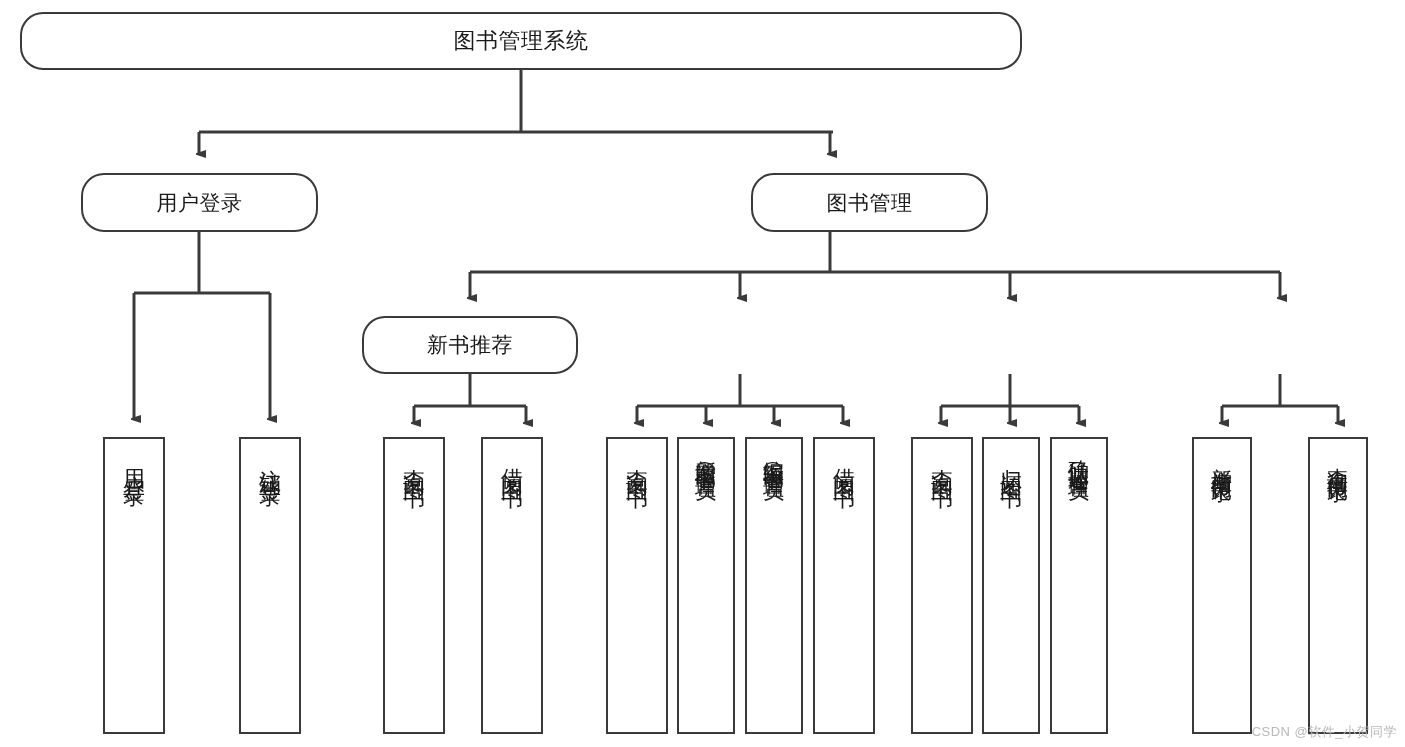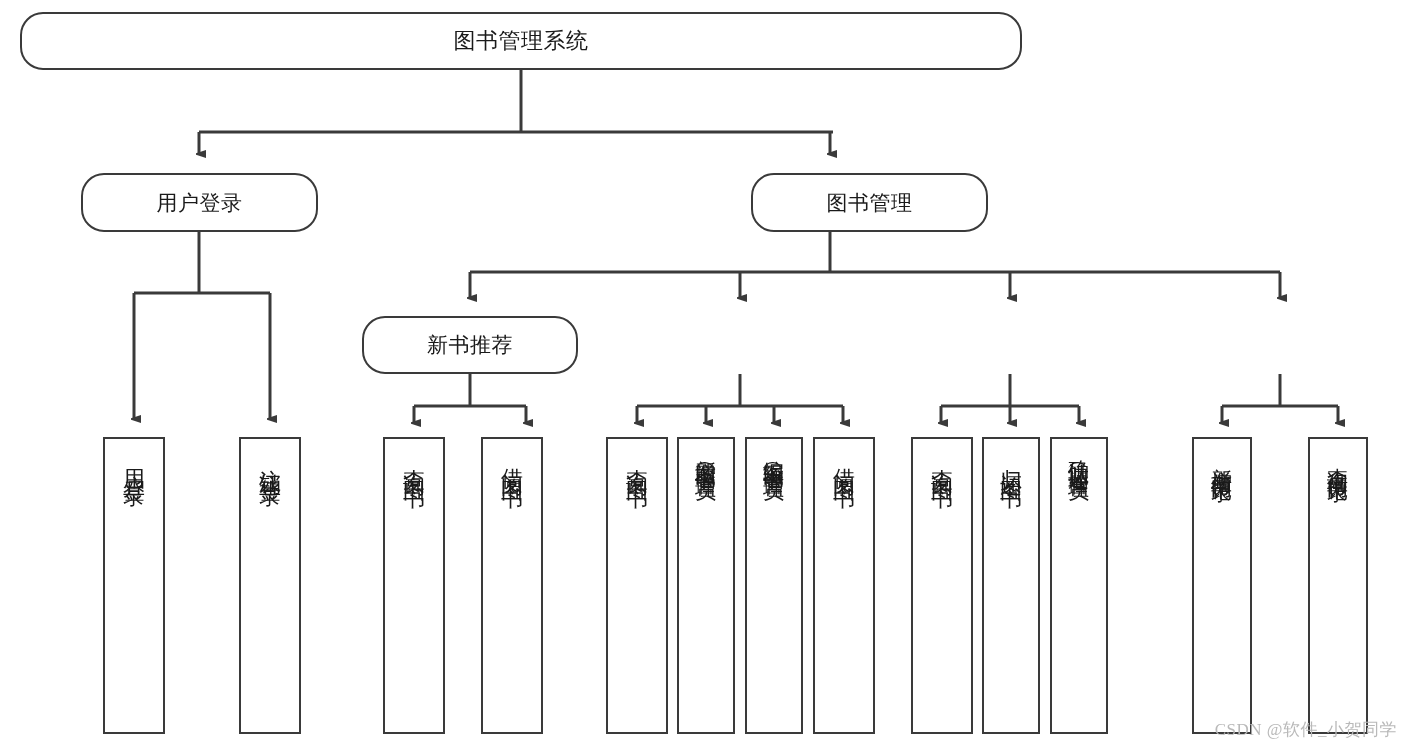--- a/index.html
+++ b/index.html
@@ -61,26 +61,25 @@
     white-space: nowrap;
   }
   .vtext.tight {
     letter-spacing: 3px;
     font-size: 21px;
   }
   .watermark {
     position: absolute;
     right: 8px;
     bottom: 6px;
-    font-size: 17px;
+    font-size: 13px;
     color: #b9b9b9;
     z-index: 3;
     white-space: nowrap;
     letter-spacing: 0.5px;
-    font-family: Liberation Serif, serif;
   }
 </style>
 </head>
 <body>
 
 <div id="canvas">
 
   <svg id="edges" viewBox="0 0 1405 747" xmlns="http://www.w3.org/2000/svg">
     <defs>
       <marker id="arrow" markerWidth="10" markerHeight="10" refX="4" refY="7" orient="auto" markerUnits="userSpaceOnUse">

